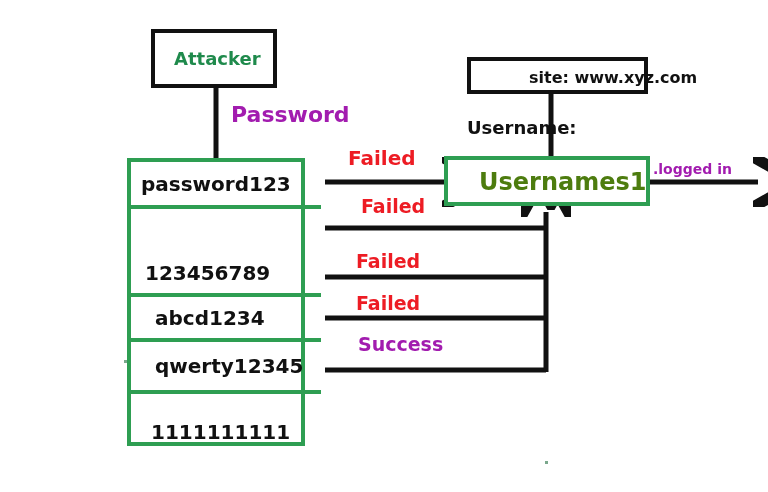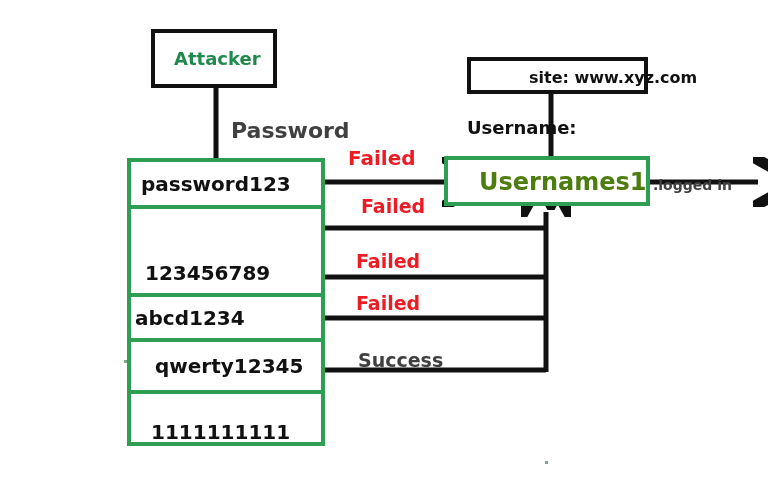--- a/index.html
+++ b/index.html
@@ -47,21 +47,21 @@
   #site-box {
     left: 467px; top: 57px;
     width: 181px; height: 37px;
   }
   #usernames-box {
     left: 444px; top: 156px;
     width: 206px; height: 50px;
   }
   #password-list {
     left: 127px; top: 158px;
-    width: 198px; height: 288px;
+    width: 178px; height: 288px;
     border: 4px solid #2e9e52;
     box-sizing: border-box;
     background: #ffffff;
     position: absolute;
   }
 
   
   .box-label {
     position: absolute;
     white-space: nowrap;
@@ -106,21 +106,21 @@
     line-height: 1;
   }
 
   
   .flabel {
     position: absolute;
     white-space: nowrap;
     font-weight: bold;
     line-height: 1;
   }
-  .lbl-green { color: #404040; margin-top: 16px; }
+  .lbl-green { color: #a21caf; }
   .lbl-red   { color: #ed1c24; }
   .lbl-black { color: #111111; }
 
   #label-password { left: 231px; top: 104px; font-size: 22px; }
   #label-username { left: 467px; top: 119px; font-size: 18px; }
   #label-logged-in { left: 653px; top: 162px; font-size: 14px; }
 
   #label-failed-1 { left: 348px; top: 148px; font-size: 20px; }
   #label-failed-2 { left: 361px; top: 197px; font-size: 19px; }
   #label-failed-3 { left: 356px; top: 252px; font-size: 19px; }
@@ -198,21 +198,21 @@
 
     <div class="pw-row" style="top:0px; height:47px; padding-left:10px;">
       <span class="pw-text">password123</span>
     </div>
 
     <div class="pw-row" style="top:47px; height:44px; padding-left:14px;margin-top:44px;">
       <span class="pw-text">123456789</span>
     </div>
 
 
-    <div class="pw-row" style="top:136px; height:44px; padding-left:4px;">
+    <div class="pw-row" style="top:136px; height:44px; padding-left:24px;">
       <span class="pw-text">abcd1234</span>
     </div>
 
     <div class="pw-row" style="top:180px; height:52px; padding-left:24px;">
       <span class="pw-text">qwerty12345</span>
     </div>
 
     <div class="pw-row last" style="top:232px; height:48px; padding-left:20px; align-items:flex-end; padding-top:10px;">
       <span class="pw-text">1111111111</span>
     </div>

